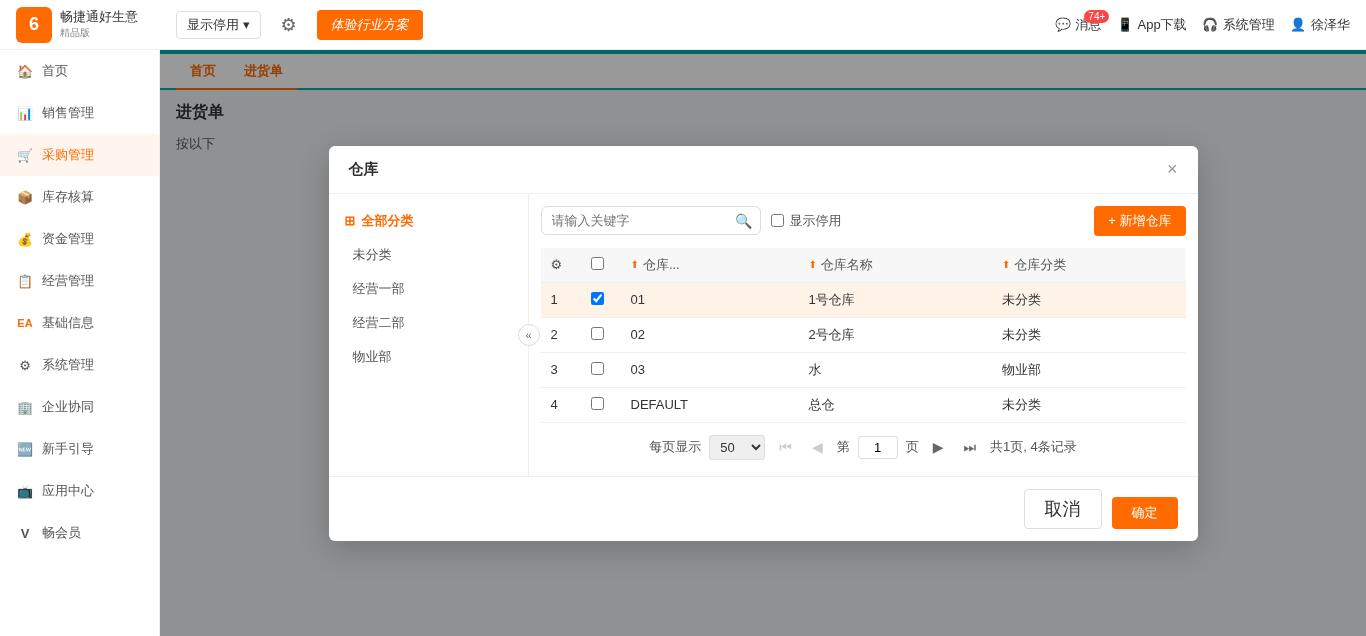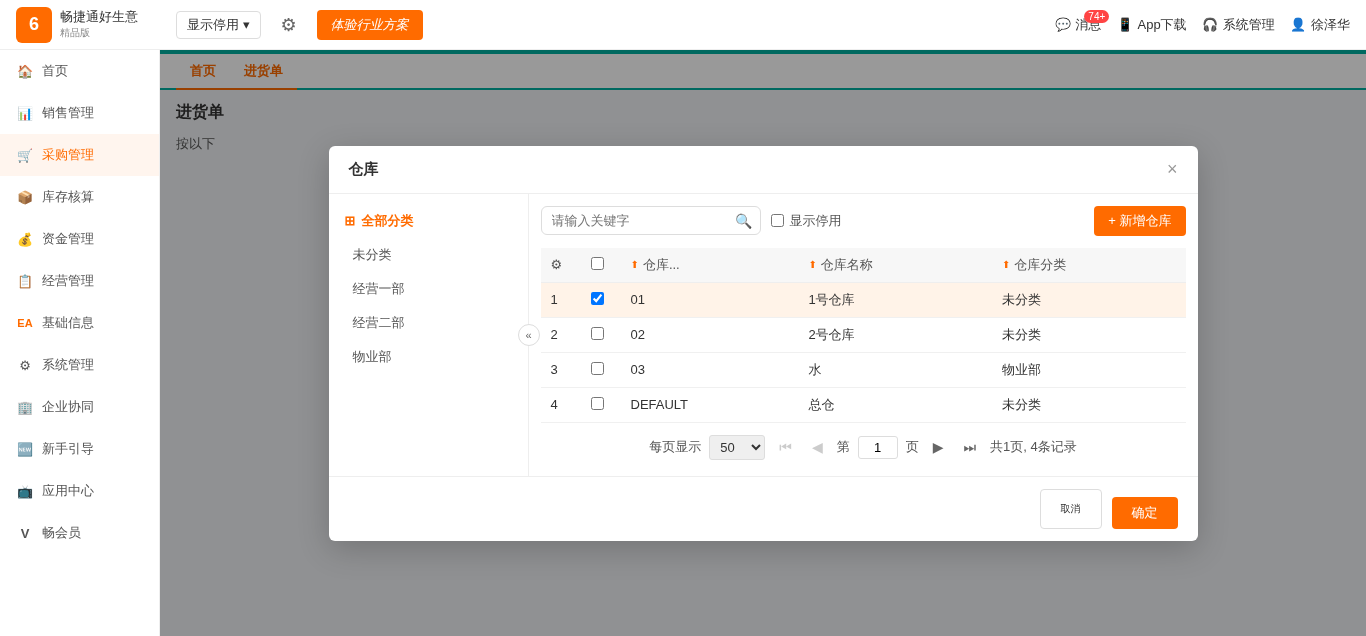--- a/index.html
+++ b/index.html
@@ -231,21 +231,21 @@
     }
 
     
     .dialog-footer {
       display: flex; justify-content: flex-end; gap: 10px;
       padding: 12px 20px;
       border-top: 1px solid #eee;
     }
     .cancel-btn {
       background: #fff; border: 1px solid #ddd; border-radius: 4px;
-      padding: 7px 20px; cursor: pointer; font-size: 10px; color: #333;
+      padding: 7px 20px; cursor: pointer; font-size: 18px; color: #333;
     }
     .confirm-btn {
       background: #ff6b00; color: #fff; border: none;
       border-radius: 4px; padding: 7px 20px; cursor: pointer; font-size: 13px; margin-top: 8px;
     }
 
     .teal-bar {
       background: #00b0a0;
       height: 4px;
     }

